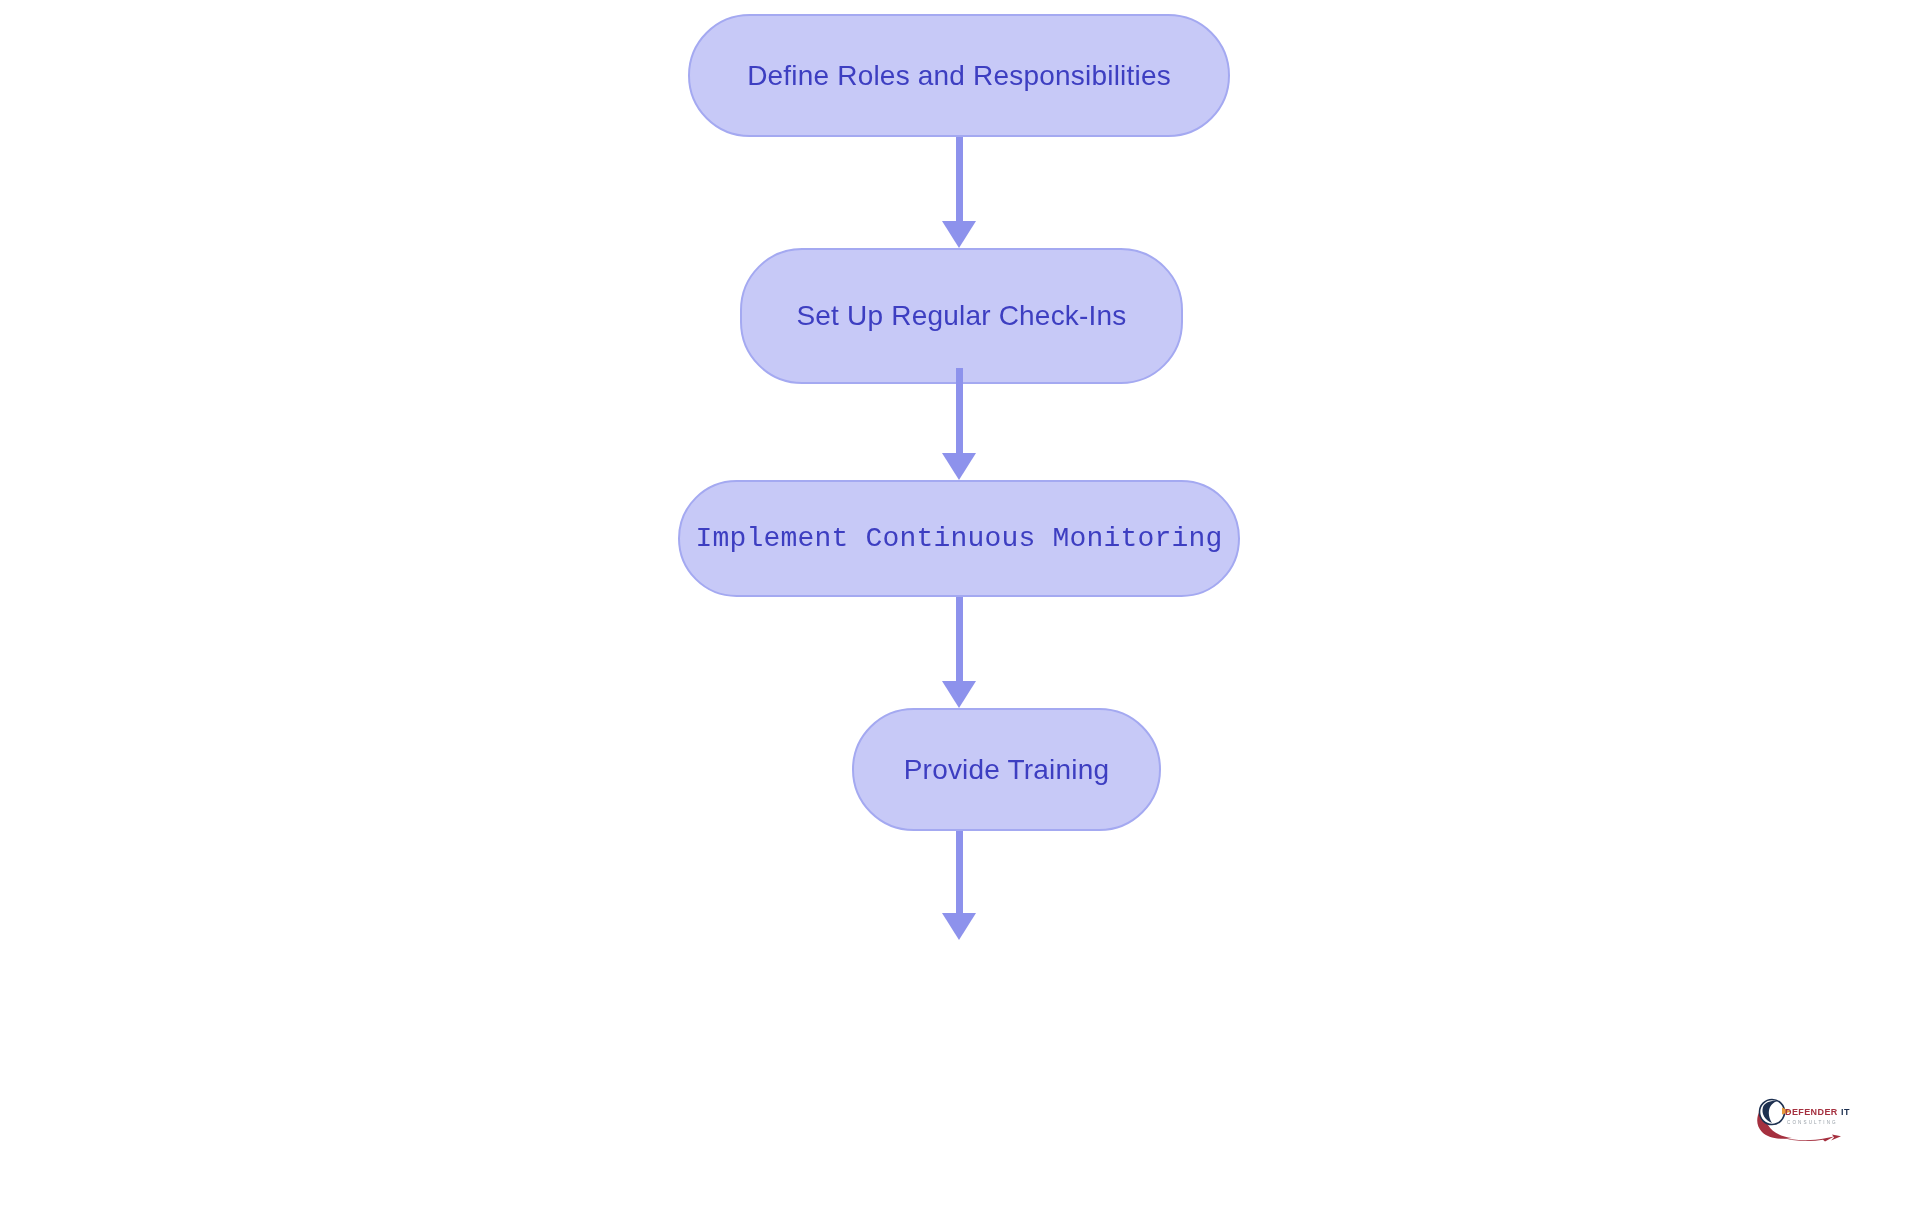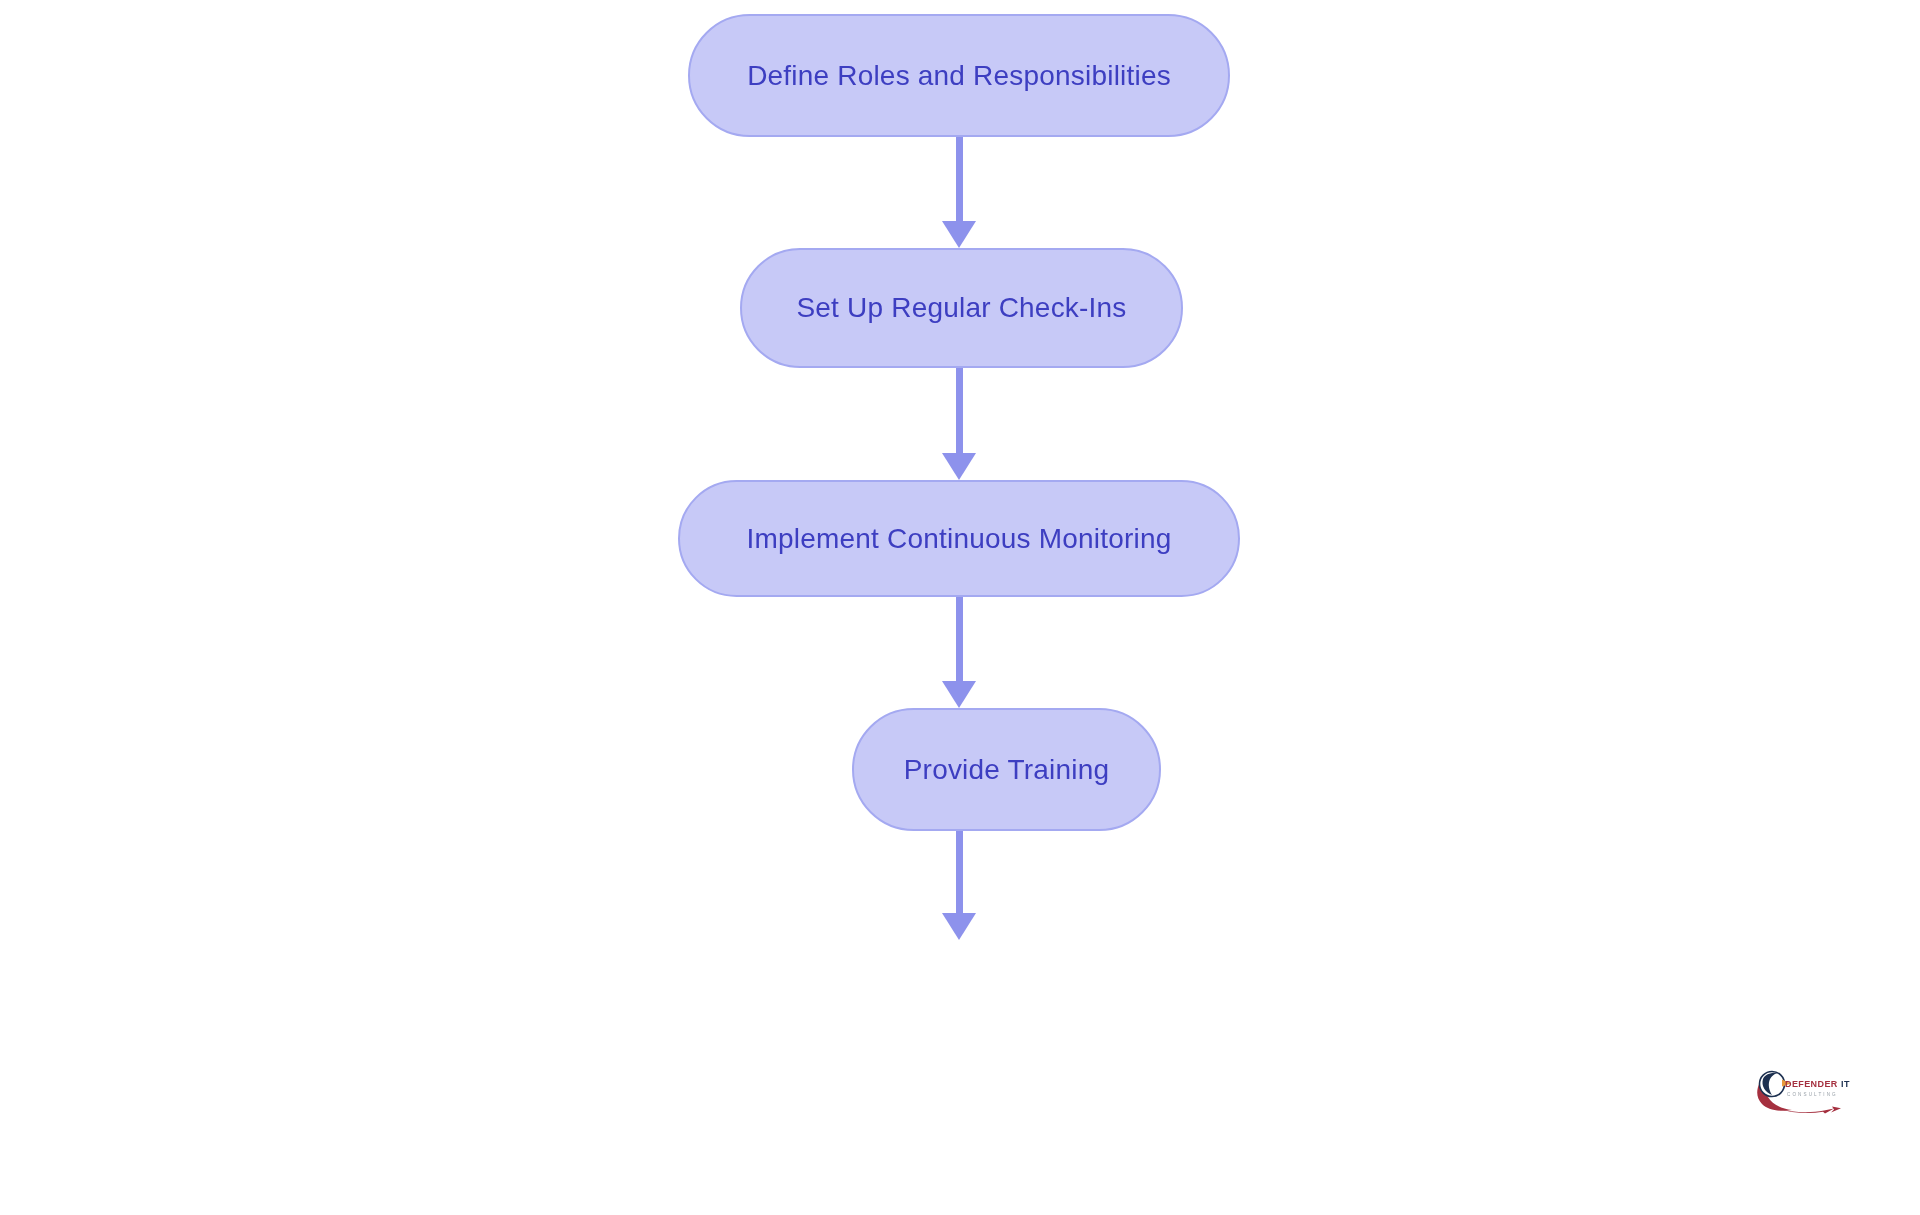--- a/index.html
+++ b/index.html
@@ -23,22 +23,22 @@
     justify-content: center;
     text-align: center;
   }
   .node span {
     color: var(--node-text, #3d3ec1);
     font-size: 28px;
     letter-spacing: 0.2px;
     white-space: nowrap;
   }
   #node-0 { left: 688px; top: 14px;  width: 542px; height: 123px; }
-  #node-1 { left: 740px; top: 248px; width: 443px; height: 120px; }
-  #node-2 { left: 678px; top: 480px; width: 562px; height: 117px; }
+  #node-1 { left: 740px; top: 248px; width: 443px; height: 136px; }
+  #node-2 { left: 678px; top: 480px; width: 562px; height: 117px; font-family: Liberation Mono, monospace; }
   #node-3 { left: 852px; top: 708px; width: 309px; height: 123px; }
   #node-4 { left: 790px; top: 940px; width: 345px; height: 122px; }
 
   .arrow {
     position: absolute;
     left: 942px;
     width: 34px;
     display: flex;
     flex-direction: column;
     align-items: center;
@@ -51,21 +51,21 @@
     border-top: 27px solid var(--arrow, #8d92ec);
   }
   #arrow-0 { top: 137px; height: 111px; }
   #arrow-1 { top: 368px; height: 112px; }
   #arrow-2 { top: 597px; height: 111px; }
   #arrow-3 { top: 831px; height: 109px; }
 
   .logo {
     position: absolute;
     left: 1754px;
-    top: 1068px;
+    top: 1096px;
     width: 112px;
     height: 50px;
   }
   .logo svg { width: 112px; height: 50px; display: block; }
   .eagle-head-base { fill: #ffffff; stroke: var(--navy, #1d3050); stroke-width: 1.6; }
   .eagle-head-shade { fill: var(--navy, #1d3050); }
   .eagle-beak { fill: var(--beak-orange, #e79b3c); }
   .eagle-swoosh, .swoosh-underline { fill: var(--primary-red, #a5303f); }
   .brand-red  { fill: var(--primary-red, #a5303f); font-family: "Liberation Sans", sans-serif; font-size: 9px; font-weight: bold; letter-spacing: 0.4px; }
   .brand-navy { fill: var(--navy, #1d3050); font-family: "Liberation Sans", sans-serif; font-size: 9px; font-weight: bold; letter-spacing: 0.4px; }

